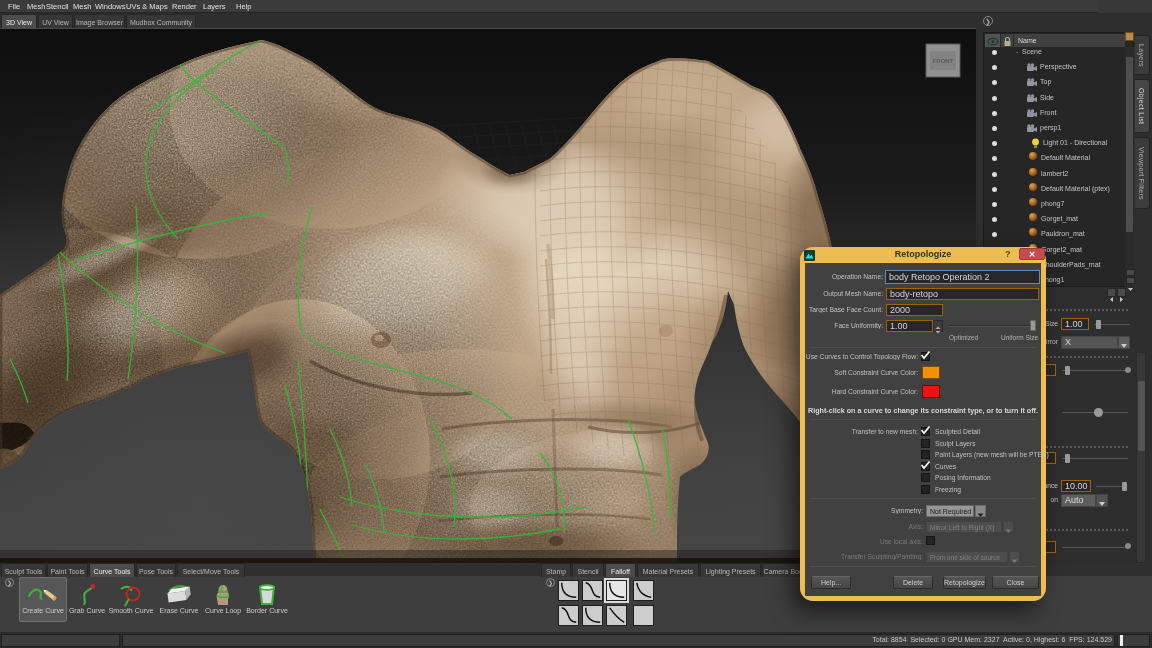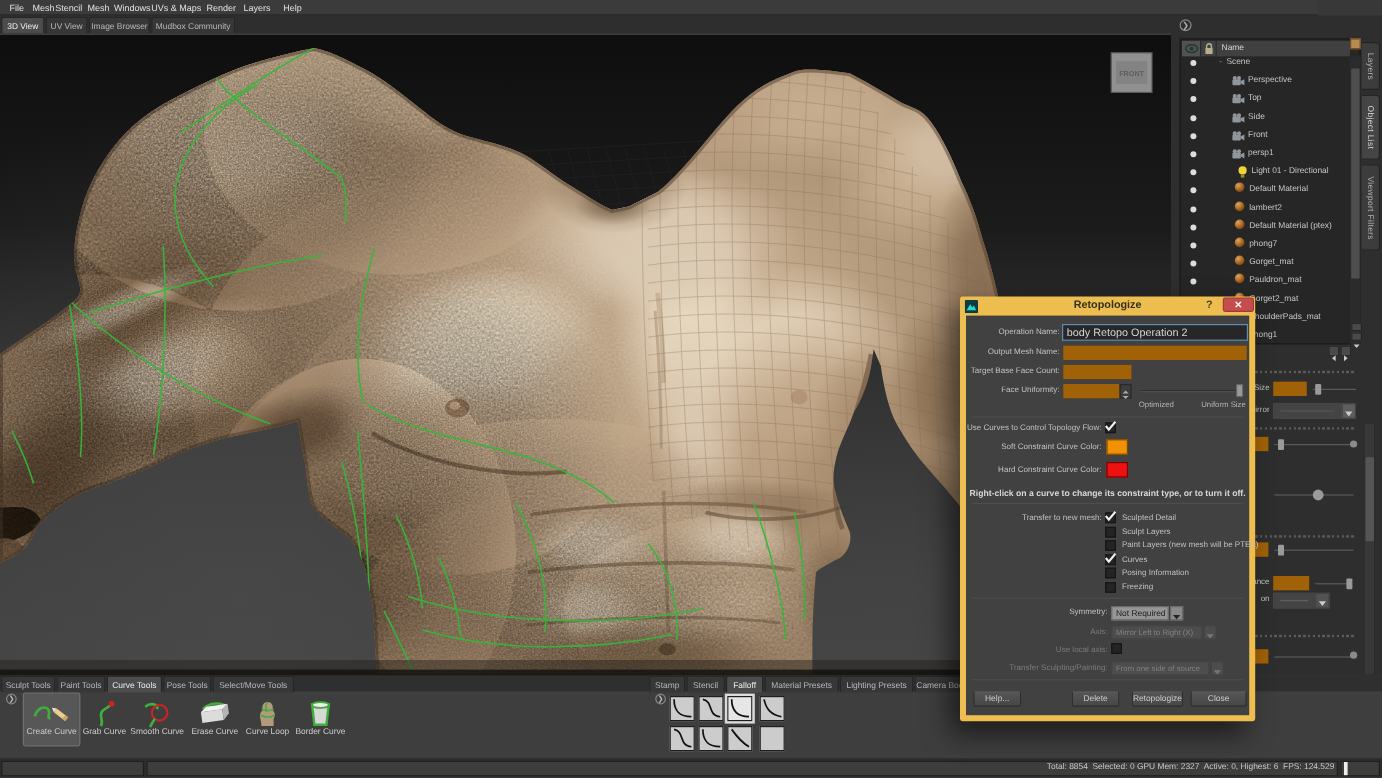--- a/index.html
+++ b/index.html
@@ -6,21 +6,21 @@
 .a{position:absolute}
 .mi{position:absolute;top:2px;font-size:7.5px;color:#e2e2e2}
 .tab{position:absolute;height:14px;font-size:7px;color:#b8b8b8;text-align:center;line-height:15px;background:#373737;border:1px solid #262626;border-bottom:none;border-radius:2px 2px 0 0}
 .tab.on{background:#4c4c4c;color:#ececec}
 .trow{position:absolute;left:0;width:150px;height:15px}
 .dot{position:absolute;left:7px;top:5px;width:5px;height:5px;border-radius:50%;background:#dcdcdc}
 .tlabel{position:absolute;font-size:7px;color:#c6c6c6;white-space:nowrap}
 .sphere{position:absolute;width:8px;height:8px;border-radius:50%;background:radial-gradient(circle at 35% 30%,#dda45e,#a05e1c 55%,#4e2d08)}
 .dlabel{position:absolute;font-size:6.7px;color:#c2c2c2;text-align:right;white-space:nowrap;overflow:hidden}
 .dlabel.dis{color:#7b7b7b}
-.dfield{position:absolute;background:#272727;border:6px solid #a16207;font-size:9px;color:#d6d6d6;line-height:11px;padding-left:3px;white-space:nowrap;overflow:hidden}
+.dfield{position:absolute;background:#272727;border:1px solid #a16207;font-size:9px;color:#d6d6d6;line-height:11px;padding-left:3px;white-space:nowrap;overflow:hidden}
 .cb{position:absolute;width:9px;height:9px;background:#242424;border:1px solid #151515}
 .btn{position:absolute;height:13px;background:linear-gradient(#555,#474747);border:1px solid #2c2c2c;border-top-color:#666;border-radius:2px;font-size:7px;color:#cfcfcf;text-align:center;line-height:12px}
 .sep{position:absolute;left:5px;width:226px;height:1px;background:#565656;opacity:.6}
 .thumb{position:absolute;width:21px;height:21px;background:#ccc;border:1px solid #1e1e1e}
 .vtab{position:absolute;left:1135px;width:15px;background:#3c3c3c;border:1px solid #242424;border-left:none;border-radius:0 3px 3px 0;color:#b2b2b2;font-size:7px;writing-mode:vertical-rl;text-align:center;letter-spacing:.3px}
 </style></head><body>
 <div id="root">
 
 <div class="a" style="left:0;top:0;width:1098px;height:13px;background:#3b3b3b;border-bottom:1px solid #252525">
 <span class="mi" style="left:8px">File</span>
@@ -619,21 +619,21 @@
 </div>
 
 <div class="a" style="left:0;top:632px;width:1152px;height:16px;background:#2c2c2c">
   <div class="a" style="left:1px;top:2px;width:119px;height:13px;background:#3d3d3d;border:1px solid #1f1f1f"></div>
   <div class="a" style="left:122px;top:2px;width:993px;height:13px;background:#3d3d3d;border:1px solid #1f1f1f"></div>
   <div class="a" style="left:869px;top:4px;width:243px;font-size:7px;color:#c9c9c9;white-space:nowrap;text-align:right">Total: 8854&nbsp; Selected: 0 GPU Mem: 2327&nbsp; Active: 0, Highest: 6&nbsp; FPS: 124.529</div>
   <div class="a" style="left:1117px;top:2px;width:33px;height:13px;background:#3d3d3d;border:1px solid #1f1f1f"></div>
   <div class="a" style="left:1120px;top:3px;width:3px;height:11px;background:#ededed"></div>
 </div>
 
-<div class="a" id="dlg" style="left:800px;top:247px;width:246px;height:354px;background:#edbd4f;border-radius:2px;box-shadow:-8px 10px 22px rgba(0,0,0,.55)">
+<div class="a" id="dlg" style="left:800px;top:247px;width:246px;height:354px;background:#edbd4f;border-radius:13px;box-shadow:-8px 10px 22px rgba(0,0,0,.55)">
 
   <svg class="a" style="left:4px;top:3px" width="11" height="11">
         <rect width="11" height="11" rx="1" fill="#0d3d42"></rect>
         <path d="M1.5 8.5 L4.5 3.5 L6.2 6.2 L7.5 4.5 L9.5 8.5 Z" fill="#2bd8cf"></path>
       </svg>
   <div class="a" style="left:0;top:2px;width:246px;text-align:center;font-size:9px;font-weight:bold;color:#33301f">Retopologize</div>
   <div class="a" style="left:205px;top:2px;font-size:9px;font-weight:bold;color:#4a4428">?</div>
   <div class="a" style="left:219px;top:1px;width:26px;height:12px;background:#c64d4d;border:1px solid #a03a3a;border-radius:2px;text-align:center;font-size:8px;font-weight:bold;color:#fff;line-height:12px">✕</div>
 
   <div class="a" id="dbody" style="left:5px;top:16px;width:236px;height:333px;background:#414141">

